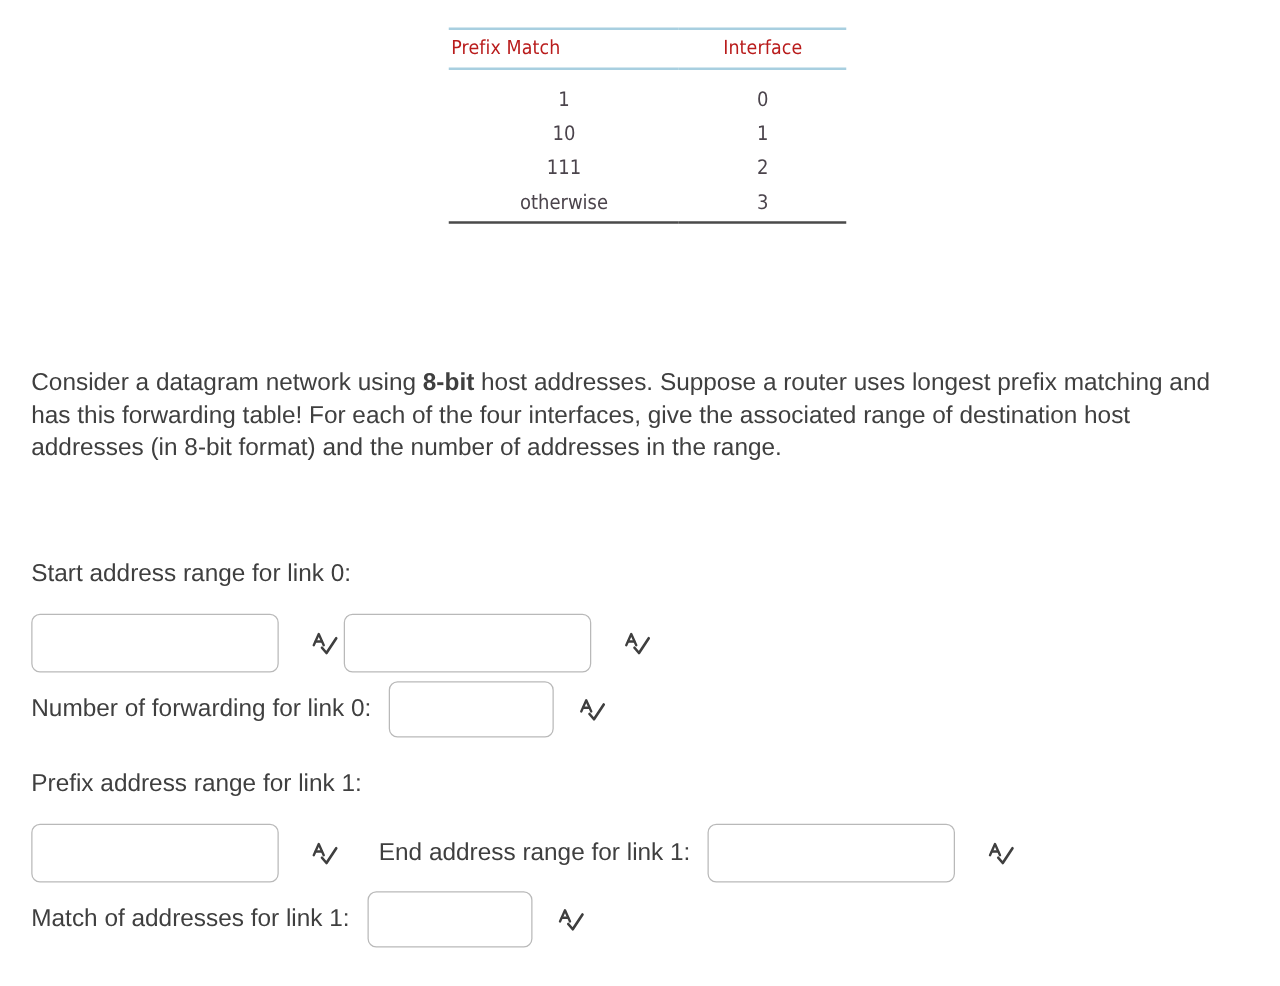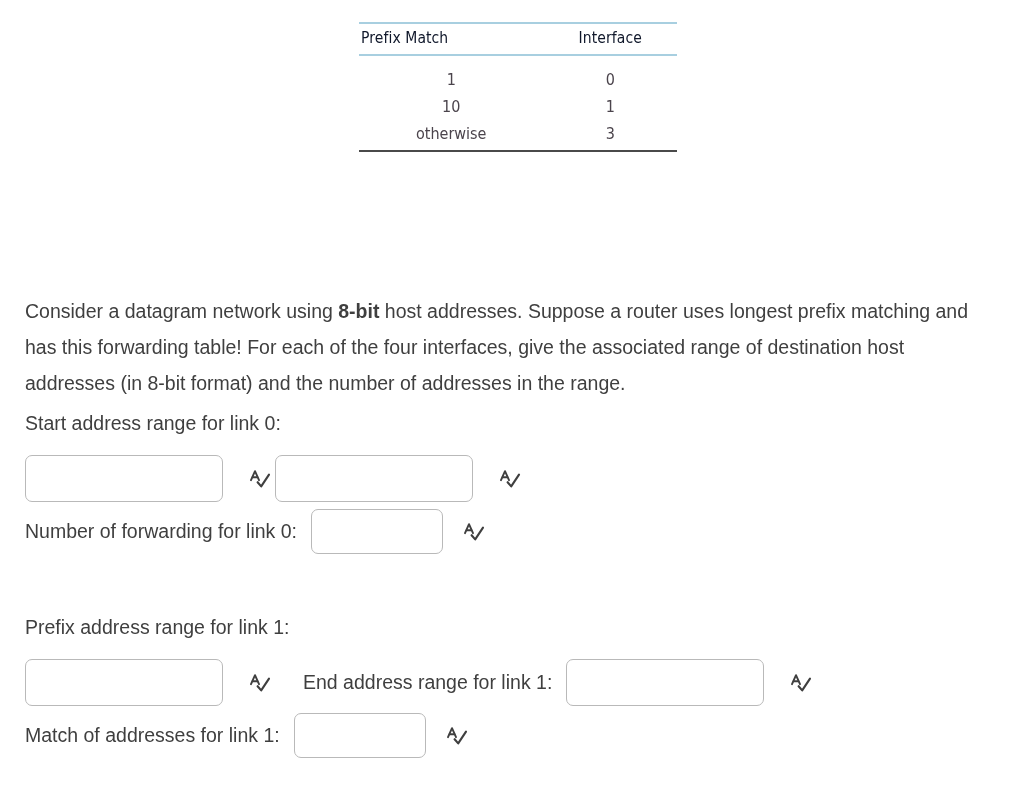--- a/index.html
+++ b/index.html
@@ -24,21 +24,21 @@
     width: 318px;
   }
   .fw-table {
     width: 100%;
     border-collapse: collapse;
     font-family: "DejaVu Sans Condensed", "Liberation Sans Narrow", "Liberation Sans", sans-serif;
   }
   .fw-table th {
     font-weight: normal;
     font-size: 15.5px;
-    color: #0f172a;
+    color: #b91c1c;
     padding: 5px 0 7px 0;
     border-top: 2px solid #a8cfe0;
     border-bottom: 2px solid #a8cfe0;
     letter-spacing: 0.1px;
   }
   .fw-table th.col-prefix { text-align: left; padding-left: 2px; }
   .fw-table th.col-iface  { text-align: center; }
   .fw-table td {
     font-size: 16px;
     color: #4b444c;
@@ -54,28 +54,28 @@
     padding-bottom: 4px;
   }
 
   
   .prose {
     position: absolute;
     left: 25px;
     top: 273px;
     width: 960px;
     font-size: 19.5px;
-    line-height: 36px;
+    line-height: 26px;
     color: #3f3f3f;
   }
   .prose b { font-weight: bold; }
 
   
   .q-group { position: absolute; left: 25px; }
-  #group-link0 { top: 408px; }
+  #group-link0 { top: 444px; }
   #group-link1 { top: 612px; }
 
   .q-heading {
     font-size: 19.5px;
     color: #3f3f3f;
     line-height: 30px;
     margin: 0 0 17px 0;
     white-space: nowrap;
   }
 
@@ -131,20 +131,24 @@
     <tbody>
       <tr>
         <td class="col-prefix">1</td>
         <td class="col-iface">0</td>
       </tr>
       <tr>
         <td class="col-prefix">10</td>
         <td class="col-iface">1</td>
       </tr>
       <tr>
+        <td class="col-prefix">111</td>
+        <td class="col-iface">2</td>
+      </tr>
+      <tr>
         <td class="col-prefix">otherwise</td>
         <td class="col-iface">3</td>
       </tr>
     </tbody>
   </table>
 </div>
 
 <p class="prose"><span>Consider a datagram network using </span><b>8-bit</b><span> host addresses. Suppose a router uses longest prefix matching and has this forwarding table! For each of the four interfaces, give the associated range of destination host addresses (in 8-bit format) and the number of addresses in the range.</span></p>
 
 <div class="q-group" id="group-link0">

